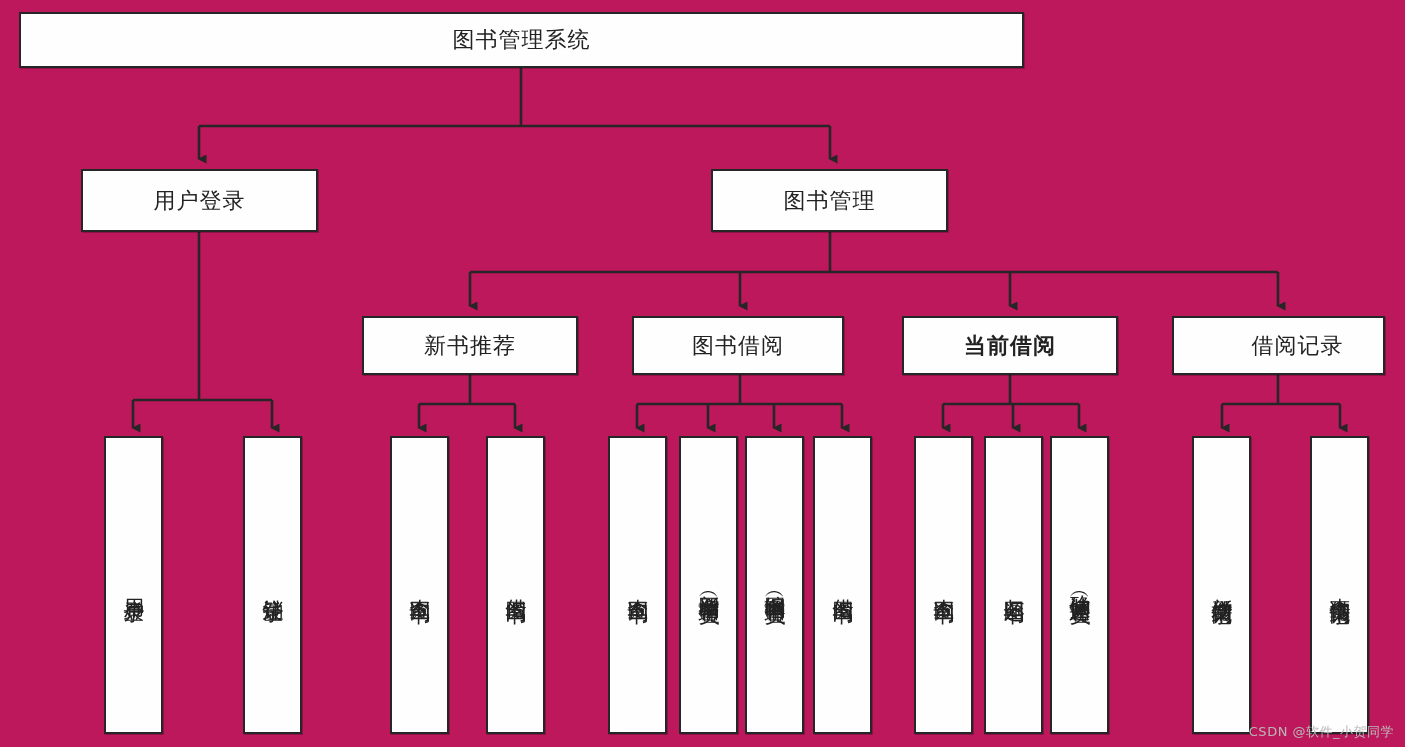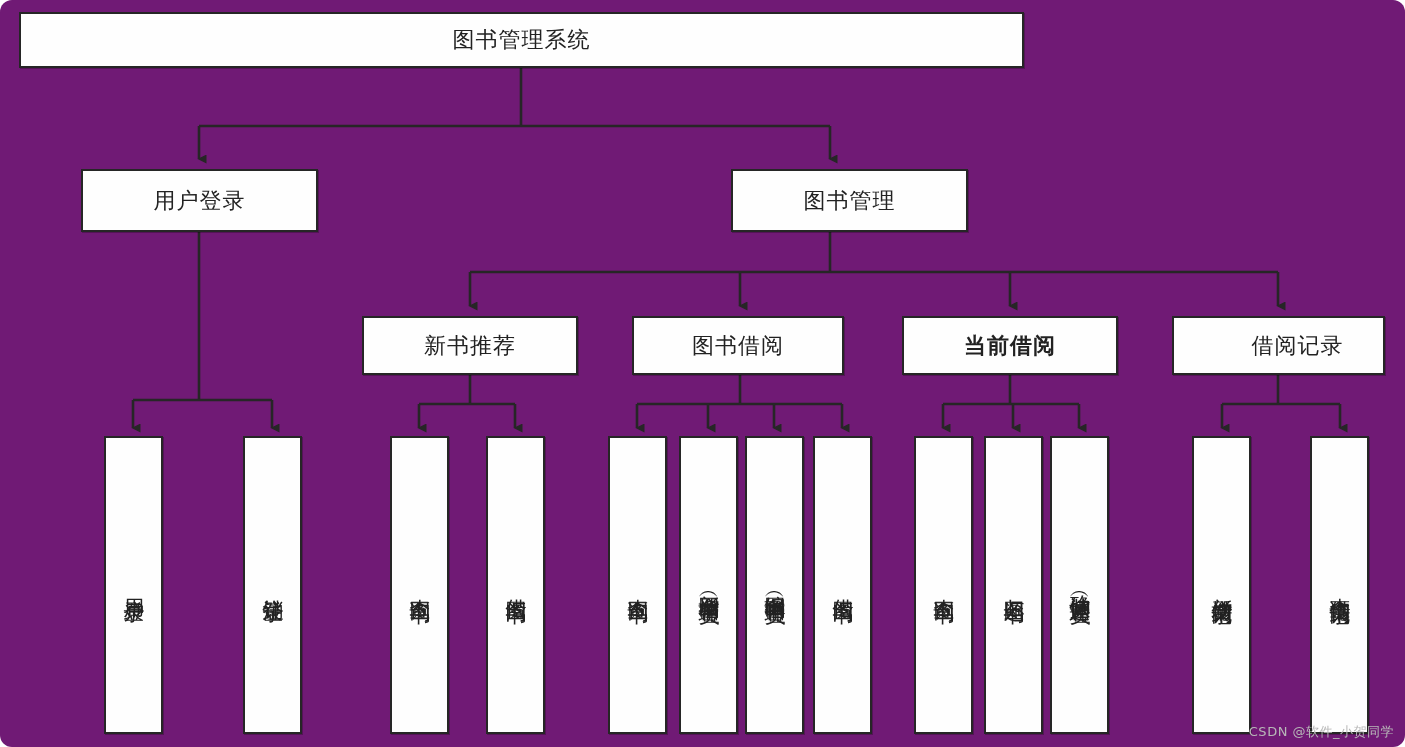--- a/index.html
+++ b/index.html
@@ -7,22 +7,21 @@
     width: 1405px;
     height: 747px;
     background: #ffffff;
     font-family: "DejaVu Sans", "Liberation Sans", sans-serif;
     overflow: hidden;
   }
   #diagram {
     position: relative;
     width: 1405px;
     height: 747px;
-    background: #701a75;
-    border-radius: 12px;
+    background: #be185d;
   }
   #edges {
     position: absolute;
     left: 0; top: 0;
     width: 1405px;
     height: 747px;
     pointer-events: none;
   }
   .node {
     position: absolute;
@@ -121,21 +120,21 @@
     </g>
   </svg>
 
   <div class="node horiz" style="left:19px; top:12px; width:1005px; height:56px;">
     <span class="label">图书管理系统</span>
   </div>
 
   <div class="node horiz" style="left:81px; top:169px; width:237px; height:63px;">
     <span class="label">用户登录</span>
   </div>
-  <div class="node horiz" style="left:711px; top:169px; width:237px; height:63px;margin-left:20px;">
+  <div class="node horiz" style="left:711px; top:169px; width:237px; height:63px;">
     <span class="label">图书管理</span>
   </div>
 
   <div class="node horiz" style="left:362px; top:316px; width:216px; height:59px;justify-content:center;">
     <span class="label">新书推荐</span>
   </div>
   <div class="node horiz" style="left:632px; top:316px; width:212px; height:59px;">
     <span class="label">图书借阅</span>
   </div>
   <div class="node horiz" style="left:902px; top:316px; width:216px; height:59px;font-weight:bold;">

